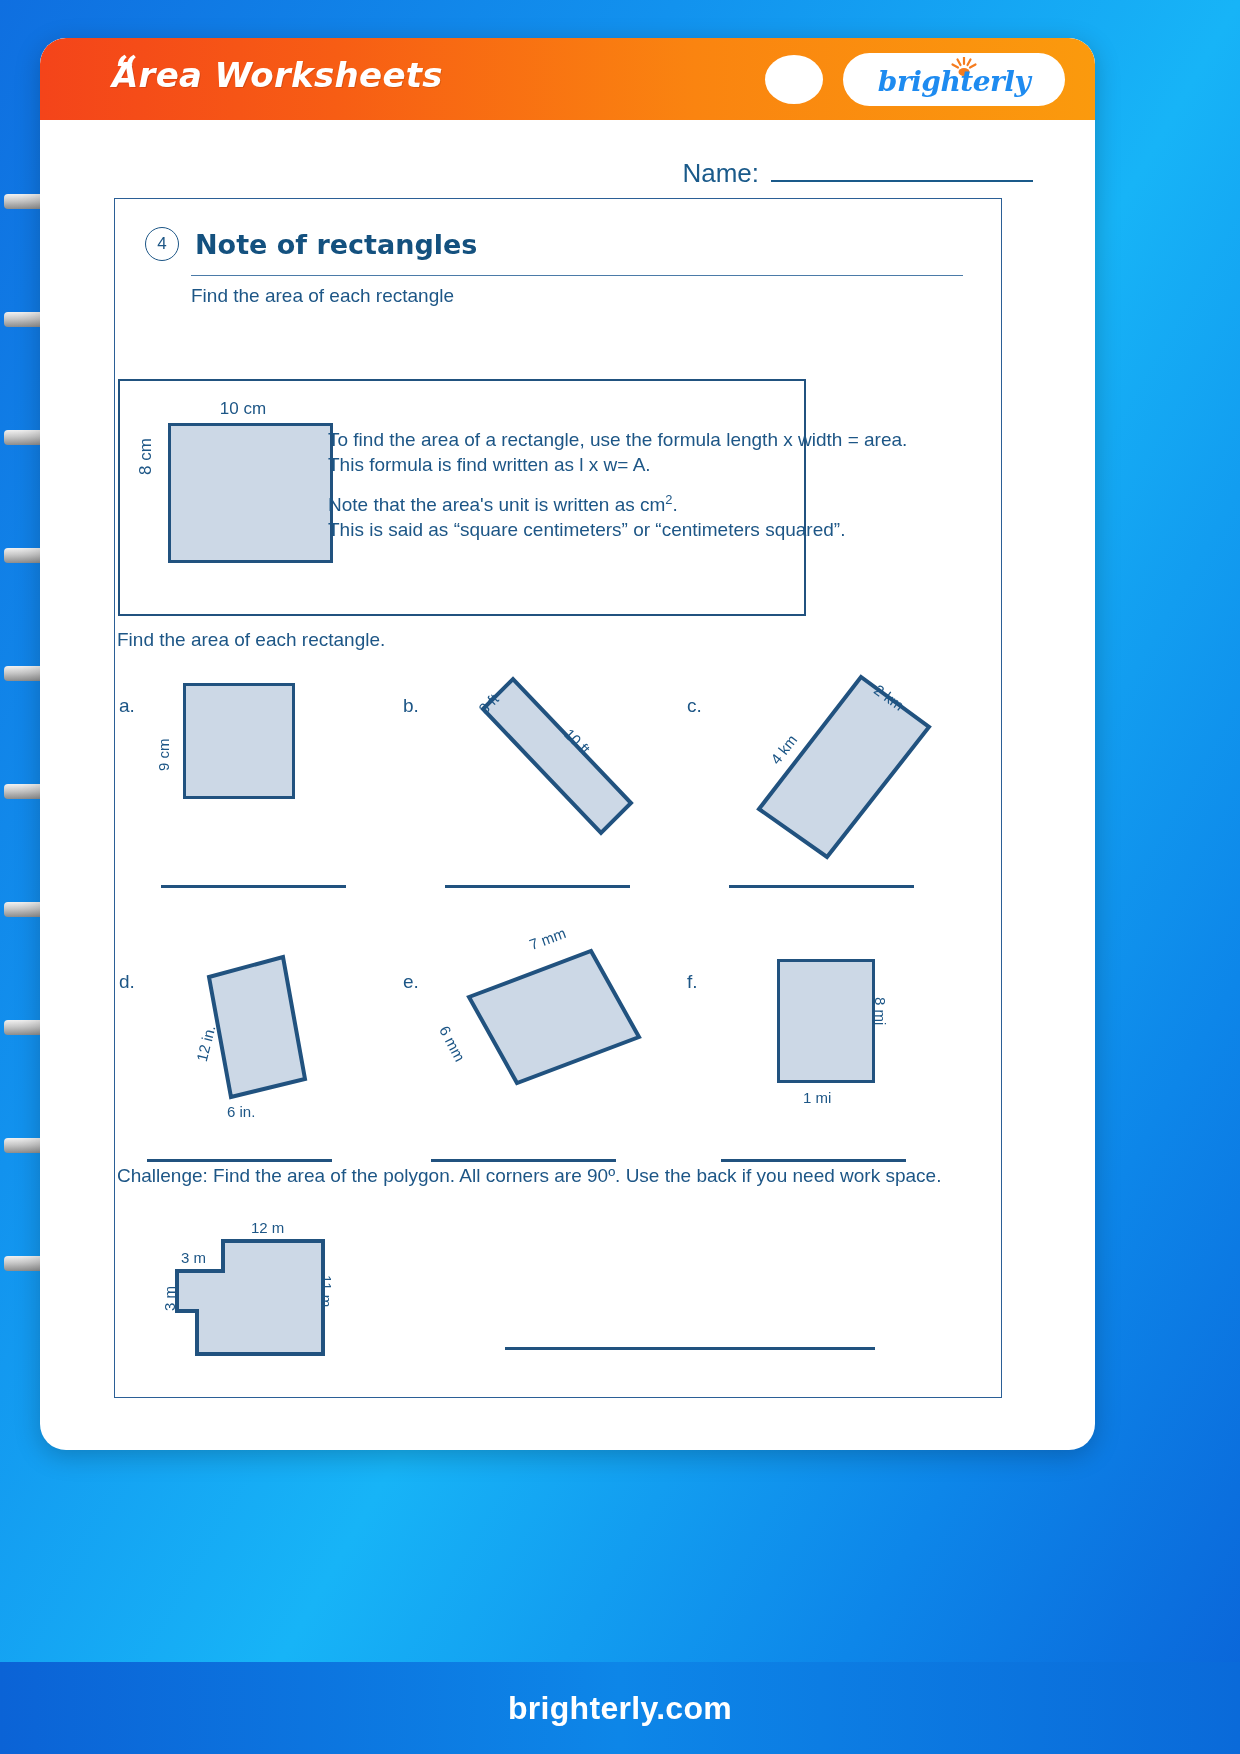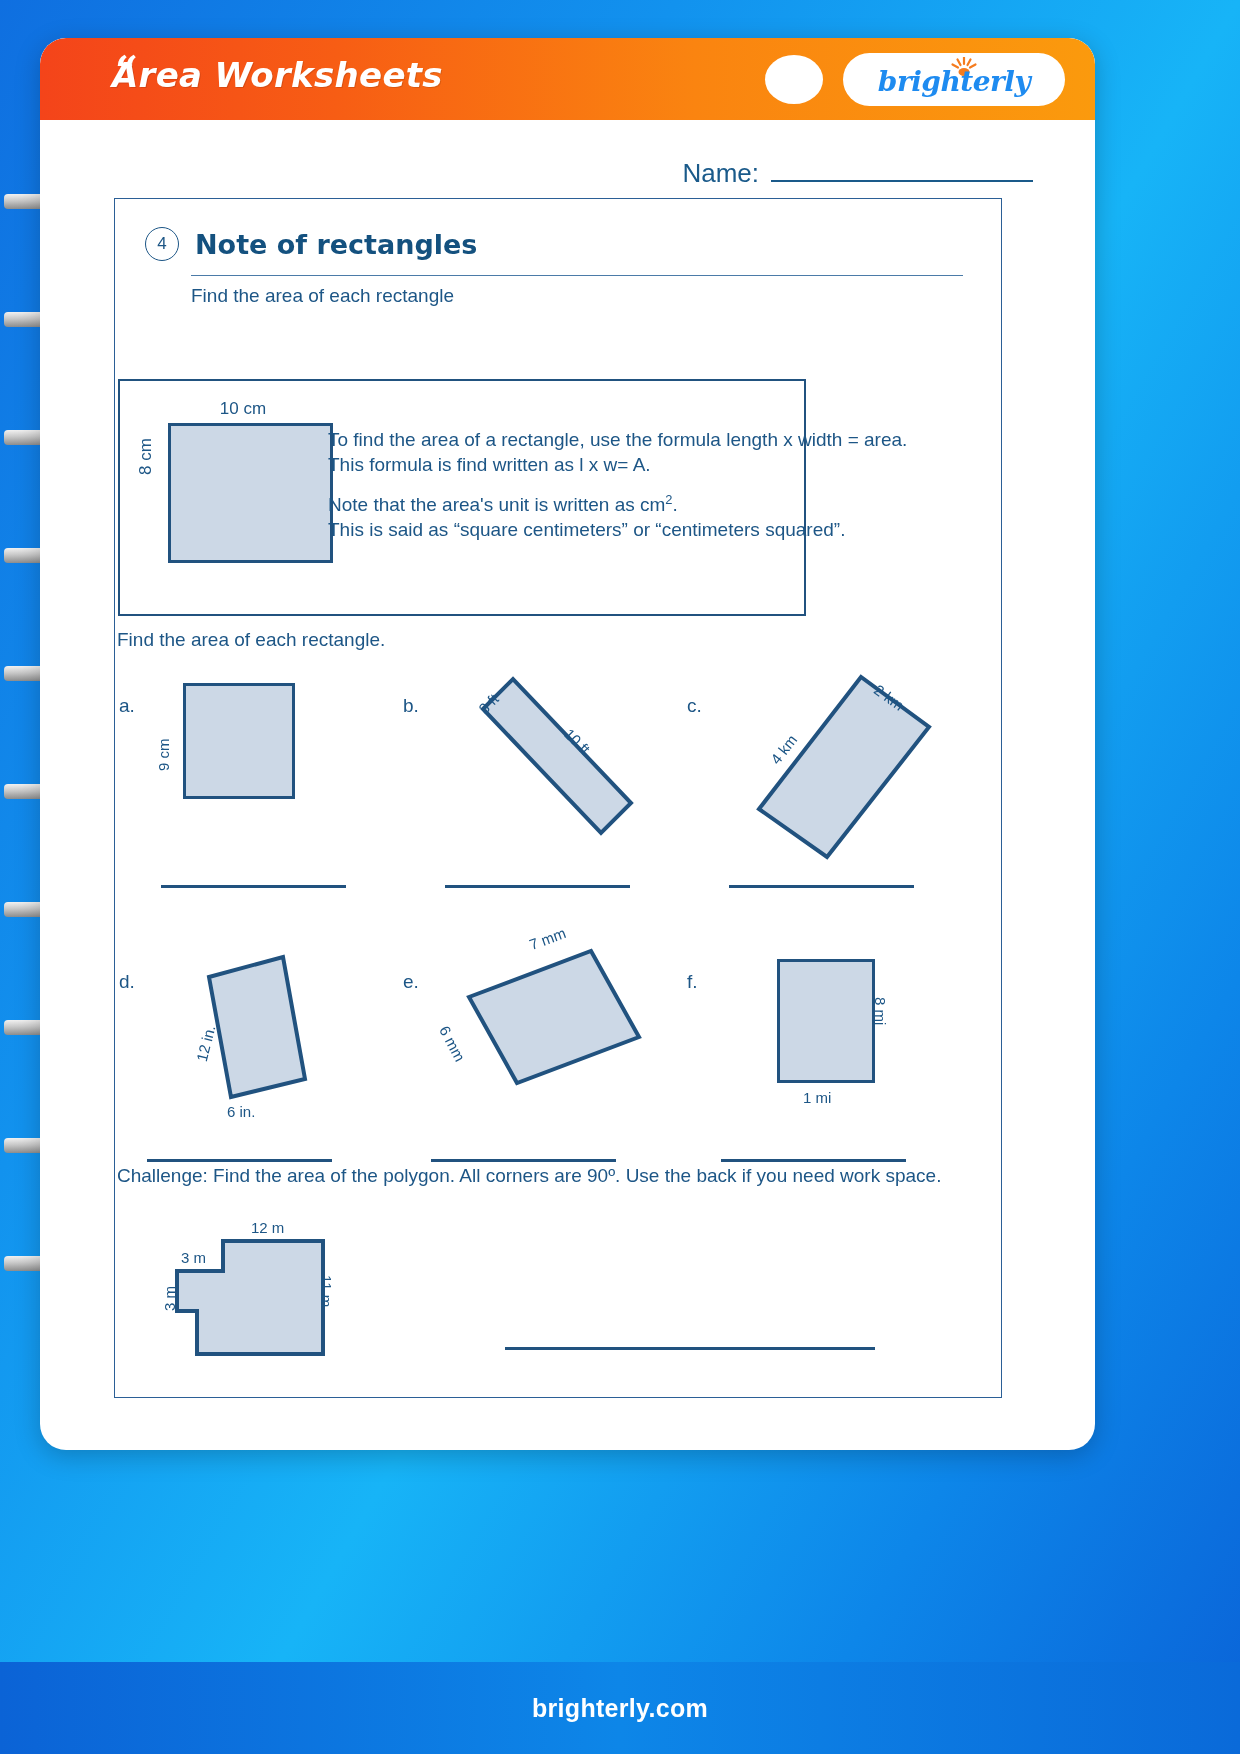--- a/index.html
+++ b/index.html
@@ -303,21 +303,21 @@
     left: 0; bottom: 0;
     width: 1240px;
     height: 92px;
     background: linear-gradient(90deg, #0b63d6 0%, #0d86e8 50%, #0a6ad9 100%);
     display: flex;
     align-items: center;
     justify-content: center;
   }
   .footer-text {
     color: #ffffff;
-    font-size: 25px;
+    font-size: 32px;
     font-weight: bold;
     letter-spacing: 0.3px;
   }
 </style>
 </head>
 <body>
 
 <div class="page-bg"></div>
 
 <div class="spiral" id="spiral">

